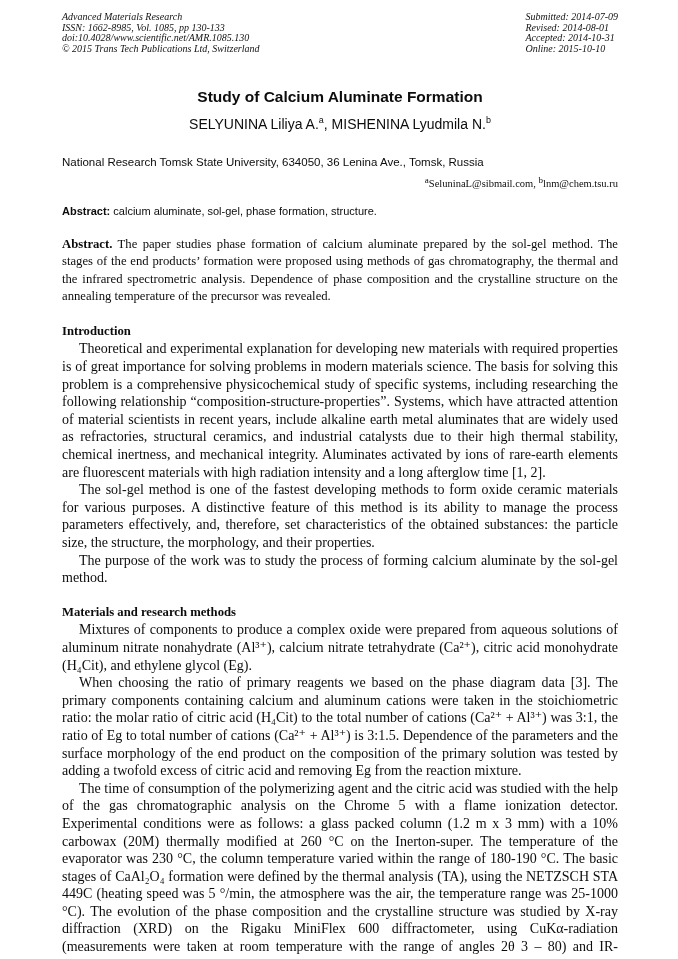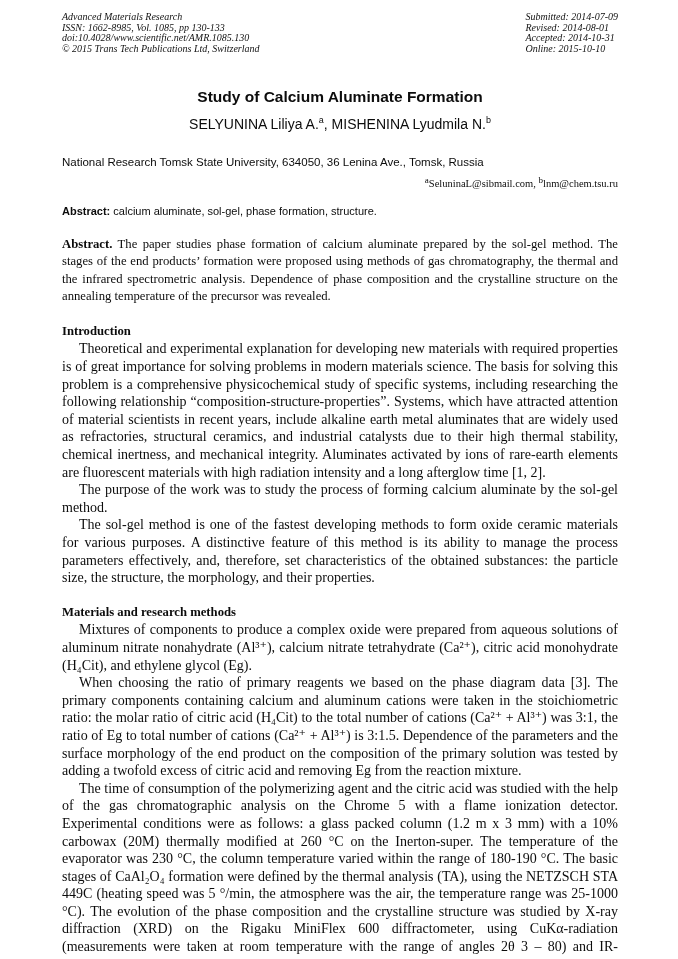--- a/index.html
+++ b/index.html
@@ -112,21 +112,21 @@
   <div class="affiliation">National Research Tomsk State University, 634050, 36 Lenina Ave., Tomsk, Russia</div>
 
   <div class="emails"><sup>a</sup><span>SeluninaL@sibmail.com</span><span>, </span><sup>b</sup><span>lnm@chem.tsu.ru</span></div>
 
   <p class="keywords"><span class="label">Abstract:</span><span> calcium aluminate, sol-gel, phase formation, structure.</span></p>
 
   <p class="abstract"><span class="label">Abstract.</span><span> The paper studies phase formation of calcium aluminate prepared by the sol-gel method. The stages of the end products’ formation were proposed using methods of gas chromatography, the thermal and the infrared spectrometric analysis. Dependence of phase composition and the crystalline structure on the annealing temperature of the precursor was revealed.</span></p>
 
   <h2 class="section-heading">Introduction</h2>
   <p class="body-para">Theoretical and experimental explanation for developing new materials with required properties is of great importance for solving problems in modern materials science. The basis for solving this problem is a comprehensive physicochemical study of specific systems, including researching the following relationship “composition-structure-properties”. Systems, which have attracted attention of material scientists in recent years, include alkaline earth metal aluminates that are widely used as refractories, structural ceramics, and industrial catalysts due to their high thermal stability, chemical inertness, and mechanical integrity. Aluminates activated by ions of rare-earth elements are fluorescent materials with high radiation intensity and a long afterglow time [1, 2].</p>
+  <p class="body-para">The sol-gel method is one of the fastest developing methods to form oxide ceramic materials for various purposes. A distinctive feature of this method is its ability to manage the process parameters effectively, and, therefore, set characteristics of the obtained substances: the particle size, the structure, the morphology, and their properties.</p>
   <p class="body-para">The purpose of the work was to study the process of forming calcium aluminate by the sol-gel method.</p>
-  <p class="body-para">The sol-gel method is one of the fastest developing methods to form oxide ceramic materials for various purposes. A distinctive feature of this method is its ability to manage the process parameters effectively, and, therefore, set characteristics of the obtained substances: the particle size, the structure, the morphology, and their properties.</p>
 
   <h2 class="section-heading">Materials and research methods</h2>
   <p class="body-para">Mixtures of components to produce a complex oxide were prepared from aqueous solutions of aluminum nitrate nonahydrate (Al³⁺), calcium nitrate tetrahydrate (Ca²⁺), citric acid monohydrate (H₄Cit), and ethylene glycol (Eg).</p>
   <p class="body-para">When choosing the ratio of primary reagents we based on the phase diagram data [3]. The primary components containing calcium and aluminum cations were taken in the stoichiometric ratio: the molar ratio of citric acid (H₄Cit) to the total number of cations (Ca²⁺ + Al³⁺) was 3:1, the ratio of Eg to total number of cations (Ca²⁺ + Al³⁺) is 3:1.5. Dependence of the parameters and the surface morphology of the end product on the composition of the primary solution was tested by adding a twofold excess of citric acid and removing Eg from the reaction mixture.</p>
   <p class="body-para">The time of consumption of the polymerizing agent and the citric acid was studied with the help of the gas chromatographic analysis on the Chrome 5 with a flame ionization detector. Experimental conditions were as follows: a glass packed column (1.2 m x 3 mm) with a 10% carbowax (20M) thermally modified at 260 °C on the Inerton-super. The temperature of the evaporator was 230 °C, the column temperature varied within the range of 180-190 °C. The basic stages of CaAl₂O₄ formation were defined by the thermal analysis (TA), using the NETZSCH STA 449C (heating speed was 5 °/min, the atmosphere was the air, the temperature range was 25-1000 °C). The evolution of the phase composition and the crystalline structure was studied by X-ray diffraction (XRD) on the Rigaku MiniFlex 600 diffractometer, using CuKα-radiation (measurements were taken at room temperature with the range of angles 2θ 3 – 80) and IR-spectroscopy on the Nicolet FTIR spectrometer. To interpret the results the JSPDS database was used. The surface</p>
 
 </div>
 
 </body></html>

